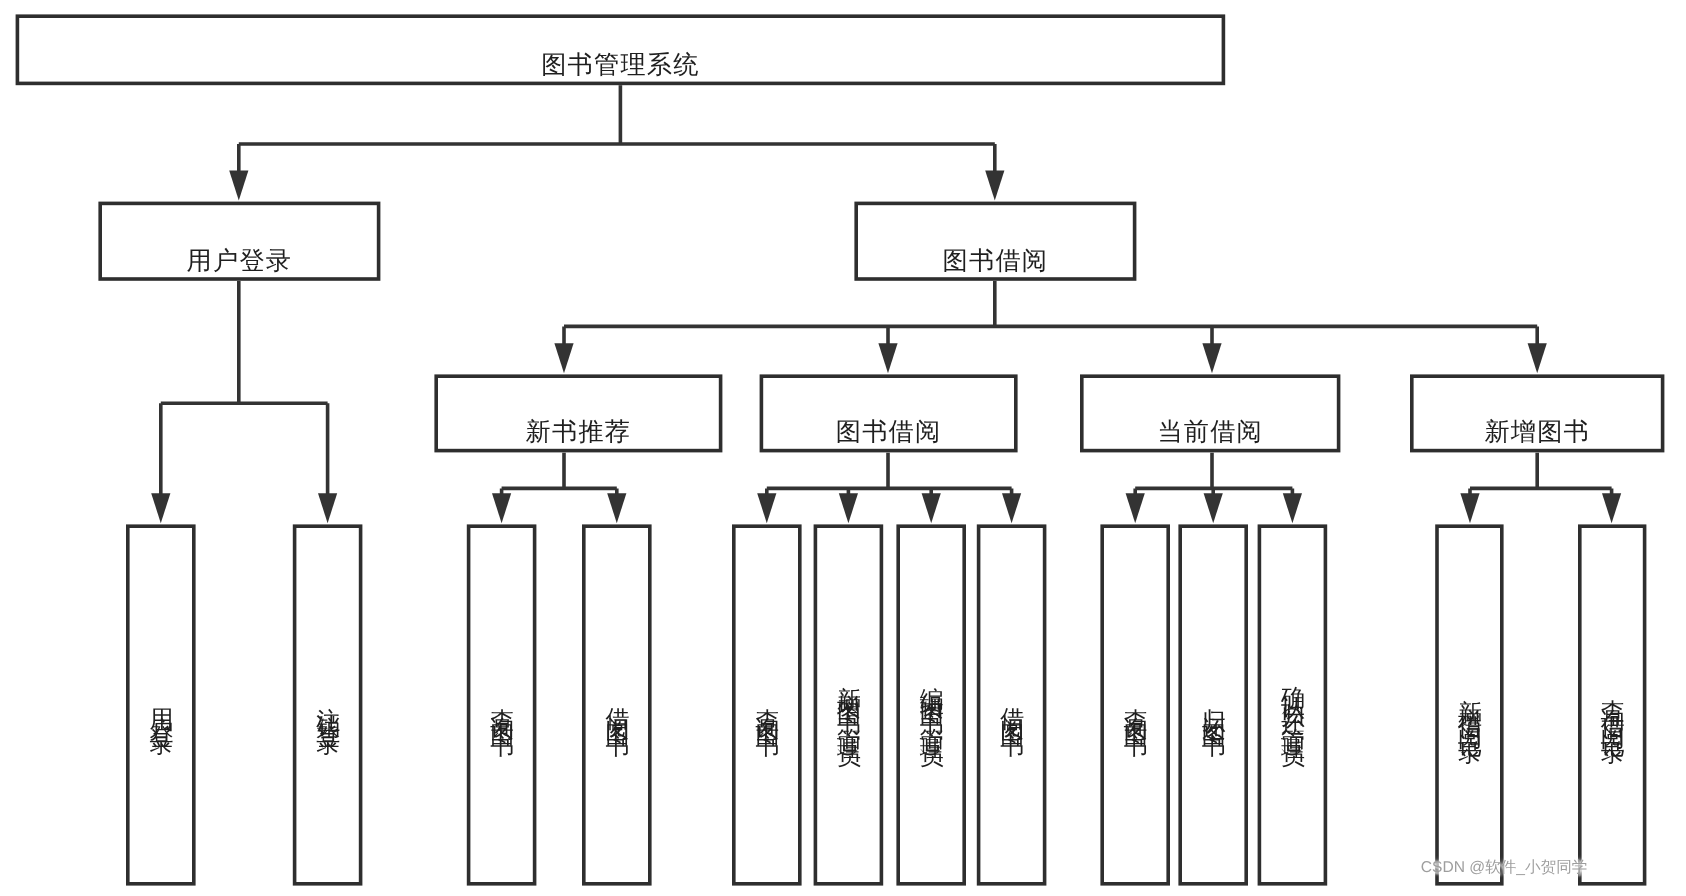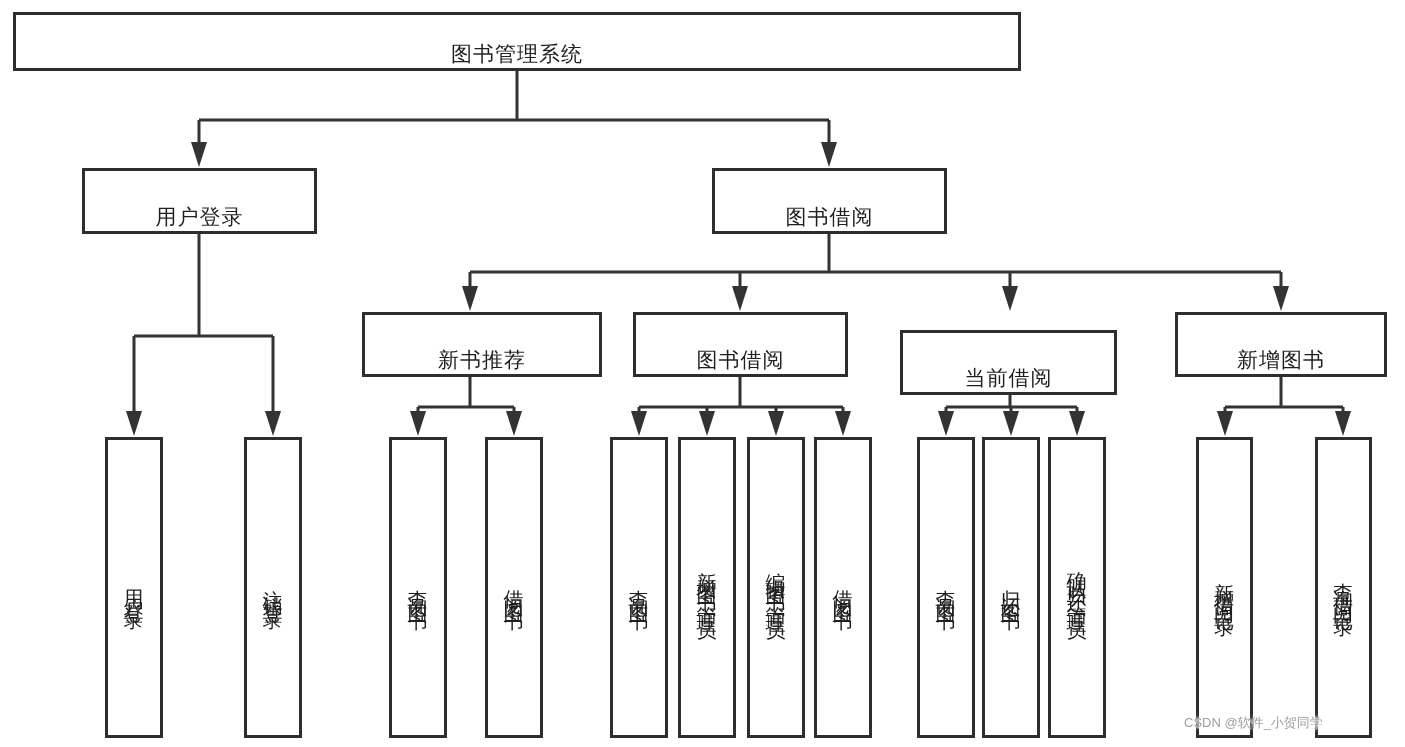--- a/index.html
+++ b/index.html
@@ -70,21 +70,21 @@
     color: var(--watermark);
     white-space: nowrap;
     text-shadow: 0 0 2px #ffffff, 0 0 4px #ffffff, 1px 1px 2px #ffffff;
   }
   
   .b-root            { left: 13px;   top: 12px;  width: 1008px; height: 59px; }
   .b-user-login      { left: 82px;   top: 168px; width: 235px;  height: 66px; }
   .b-book-mgmt       { left: 712px;  top: 168px; width: 235px;  height: 66px; }
   .b-new-book        { left: 362px;  top: 312px; width: 240px;  height: 65px; }
   .b-book-borrow     { left: 633px;  top: 312px; width: 215px;  height: 65px; }
-  .b-current-borrow  { left: 900px;  top: 312px; width: 217px;  height: 65px; margin-top: 18px; }
+  .b-current-borrow  { left: 900px;  top: 312px; width: 217px;  height: 65px; }
   .b-borrow-records  { left: 1175px; top: 312px; width: 212px;  height: 65px; }
   .l-user-login      { left: 105px; }
   .l-logout          { left: 244px; }
   .l-query-book-1    { left: 389px; }
   .l-borrow-book-1   { left: 485px; }
   .l-query-book-2    { left: 610px; }
   .l-add-book        { left: 678px; }
   .l-edit-book       { left: 747px; }
   .l-borrow-book-2   { left: 814px; }
   .l-query-book-3    { left: 917px; }

